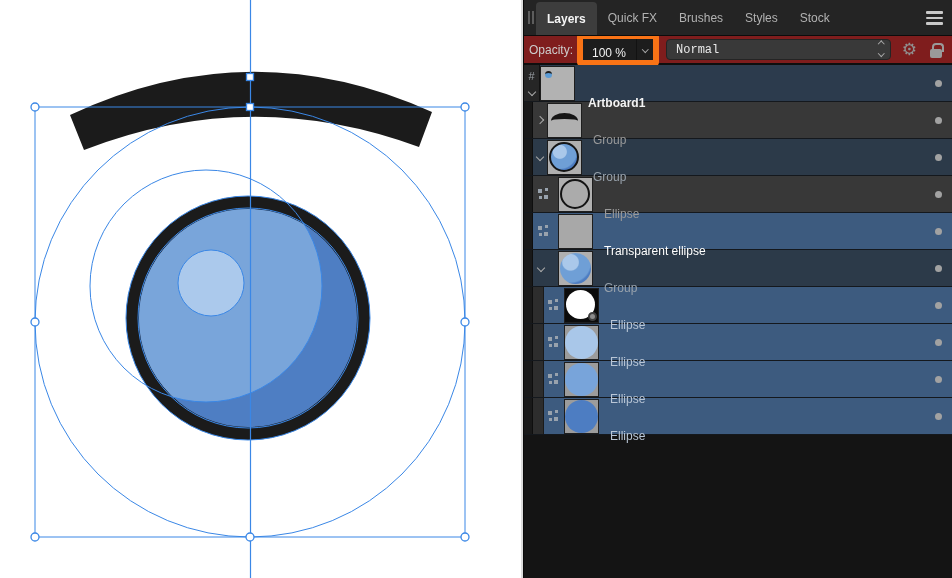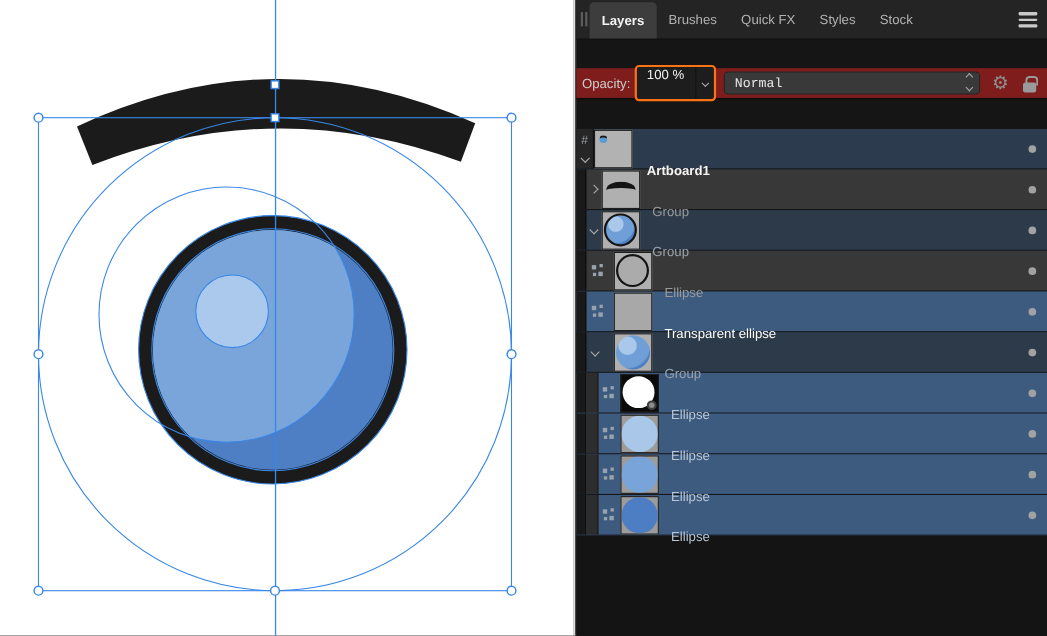--- a/index.html
+++ b/index.html
@@ -5,36 +5,36 @@
   * { margin:0; padding:0; box-sizing:border-box; }
   html,body { width:952px; height:578px; overflow:hidden; background:#161616;
               font-family:"Liberation Sans", sans-serif; }
   #app { display:flex; width:952px; height:578px; }
 
   
   #canvas-wrap { width:521px; height:578px; background:#ffffff; position:relative; flex:none; }
   #divider { width:3px; height:578px; background:#dcdcdc; border-right:1px solid #0a0a0a; flex:none; }
 
   
-  #panel { flex:1; height:578px; background:#151515; display:flex; flex-direction:column; font-size:12px;gap:26px; }
+  #panel { flex:1; height:578px; background:#151515; display:flex; flex-direction:column; font-size:12px; }
 
   #tabbar { height:36px; background:#242424; display:flex; align-items:stretch;
             border-bottom:1px solid #0c0c0c; position:relative; flex:none; }
   #grip { width:10px; display:flex; align-items:center; justify-content:center; gap:2px; margin-left:2px; }
   #grip i { width:2px; height:13px; background:#5d5d5d; display:block; }
   .tab { display:flex; align-items:center; padding:0 11px; color:#b2b2b2; cursor:default; }
   .tab.active { background:#3d3d3d; color:#f4f4f4; font-weight:bold; border-radius:4px 4px 0 0; margin-top:2px; }
   #hamburger { position:absolute; right:9px; top:11px; width:17px; display:flex; flex-direction:column; gap:3px; }
   #hamburger i { height:2.5px; background:#c9c9c9; display:block; border-radius:1px; }
 
   #ctrlbar { height:29px; background:#7f1d1d; border-bottom:2px solid #0e0e0e;
              display:flex; align-items:center; padding:0 8px 0 5px; flex:none; }
   #opacity-label { color:#cdcdcd; }
-  #opacity-box { display:flex; align-items:flex-start; height:33px; background:#1d1d1d;
-                 border:2px solid #f97316; border-radius:4px; margin-left:4px; }
+  #opacity-box { display:flex; align-items:flex-end; height:33px; background:#1d1d1d;
+                 border:6px solid #f97316; border-radius:4px; margin-left:4px; }
   #opacity-value { color:#f2f2f2; padding:0 10px 0 9px; min-width:44px; }
   #opacity-dd { width:17px; height:100%; border-left:1px solid #121212;
                 display:flex; align-items:center; justify-content:center; }
   #blend-box { flex:1; height:21px; background:#393939; border:1px solid #242424; border-radius:4px;
                margin-left:7px; display:flex; align-items:center; position:relative;font-family:Liberation Mono, monospace; }
   #blend-value { color:#e9e9e9; padding-left:9px; }
   #blend-stepper { position:absolute; right:6px; top:2px; display:flex; flex-direction:column; gap:4px; }
   .chev { width:6px; height:6px; border-right:1.6px solid #a9a9a9; border-bottom:1.6px solid #a9a9a9; display:block; }
   .chev.up   { transform:rotate(-135deg); }
   .chev.down { transform:rotate(45deg); }
@@ -133,22 +133,22 @@
 
   <div id="panel">
 
     <div id="tabbar">
       <span id="grip">
           <i></i>
           <i></i>
         </span>
 
       <span class="tab active">Layers</span>
+        <span class="tab">Quick FX</span>
         <span class="tab">Brushes</span>
-        <span class="tab">Quick FX</span>
         <span class="tab">Styles</span>
         <span class="tab">Stock</span>
         <span id="hamburger">
           <i></i>
           <i></i>
           <i></i>
         </span>
     </div>
 
     <div id="ctrlbar">

